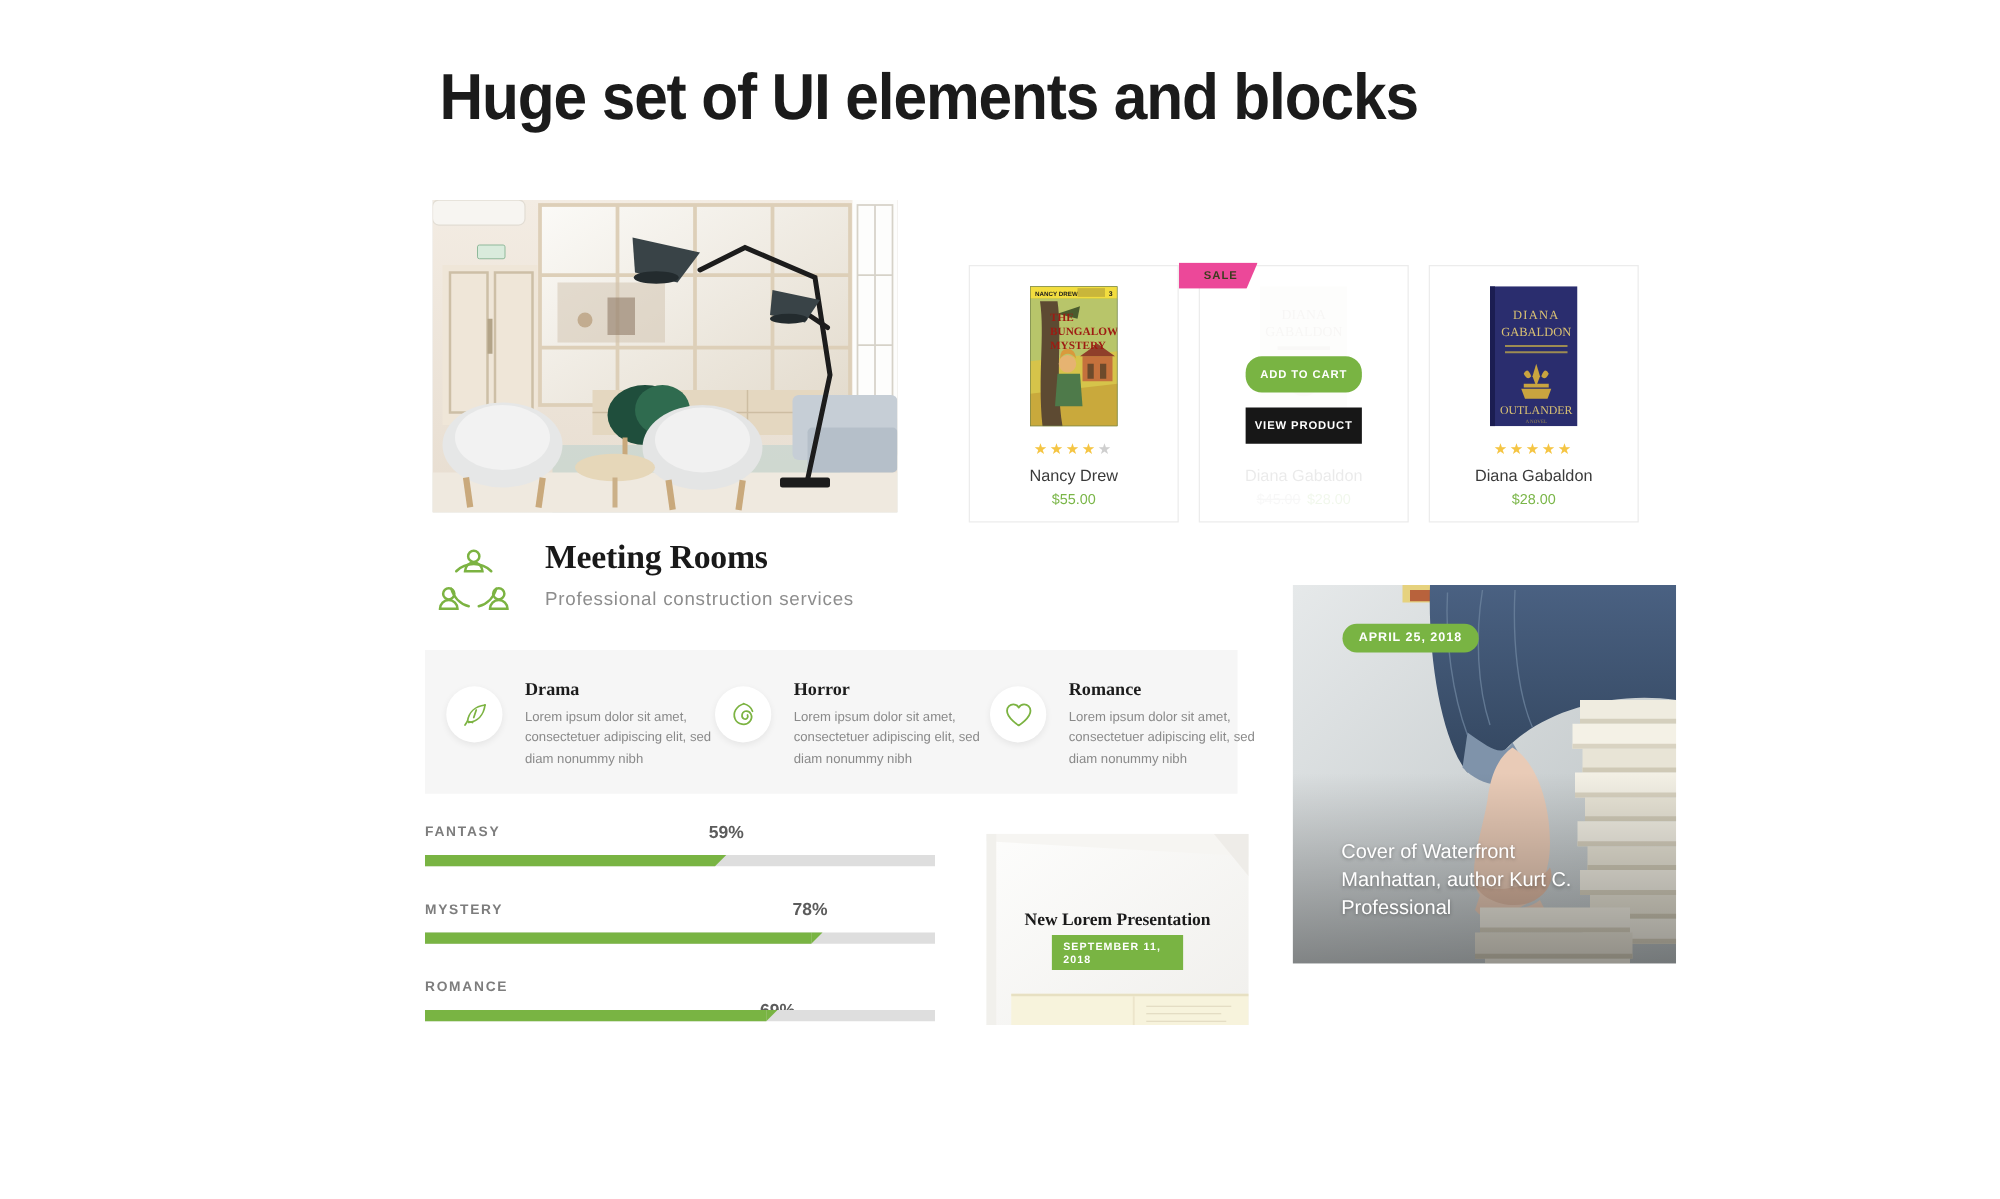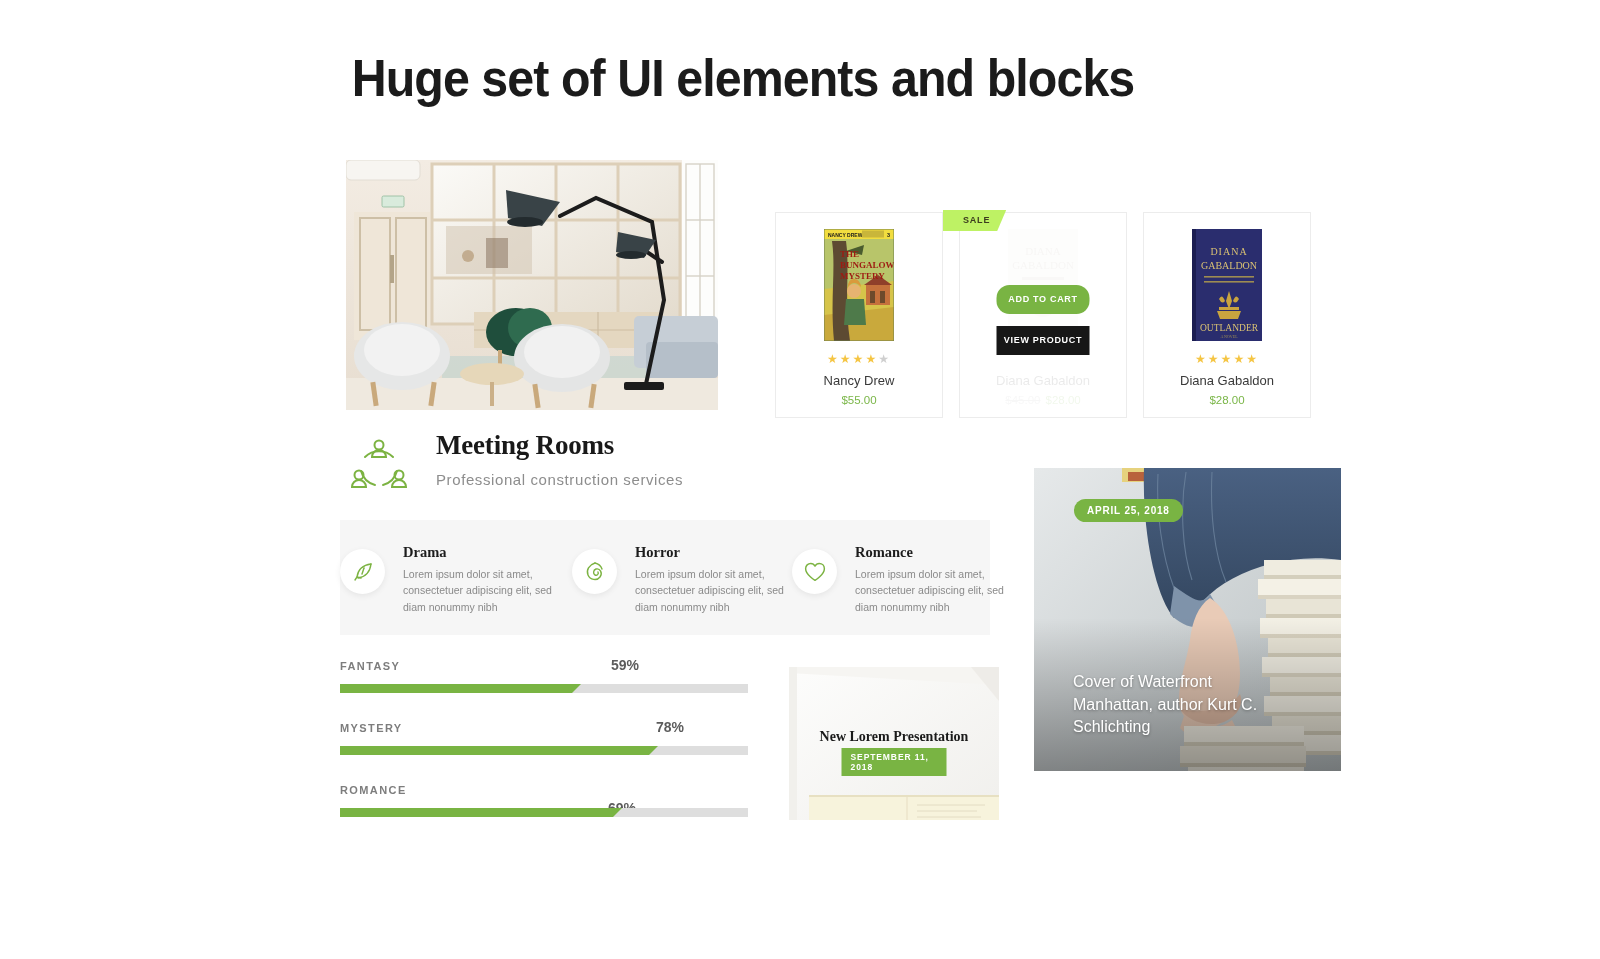--- a/index.html
+++ b/index.html
@@ -55,21 +55,21 @@
   .pprice { position: absolute; top: 181px; left: 0; width: 100%; font-size: 11.5px; color: #7ab648; }
   .pprice .old { text-decoration: line-through; color: #b8b8b8; margin-right: 5px; }
 
   
   .pcard.c2 .pcover, .pcard.c2 .pname, .pcard.c2 .pprice { opacity: 0.10; }
   .pcard.c2 .pname { color: #3a3a3a; }
 
   .sale-badge {
     position: absolute; left: -17px; top: -3px;
     height: 21px; padding: 0 16px 0 20px;
-    background: #bef264; color: #3d3d1f;
+    background: #ec4899; color: #3d3d1f;
     font-size: 9px; font-weight: bold; letter-spacing: 0.8px;
     line-height: 21px;
     clip-path: polygon(0 0, 100% 0, calc(100% - 9px) 100%, 0 100%);
     z-index: 5;
   }
   .btn-cart, .btn-view {
     position: absolute; left: 50%; transform: translateX(-50%);
     width: 93px; height: 29px; line-height: 29px;
     font-size: 9px; font-weight: bold; letter-spacing: 0.7px;
     color: #fff; text-align: center; cursor: pointer; z-index: 4;
@@ -90,21 +90,21 @@
     position: absolute; left: 88px; top: 41px;
     font-size: 15px; color: #8d8d8d; letter-spacing: 0.6px;
   }
 
   
   .features {
     position: absolute; left: 340px; top: 520px;
     width: 650px; height: 115px; background: #f6f6f6;
   }
   .feat { position: absolute; top: 24px; width: 210px; height: 70px; }
-  .feat.f1 { left: 0; }
+  .feat.f1 { left: 17px; }
   .feat.f2 { left: 232px; }
   .feat.f3 { left: 452px; }
   .feat-ico {
     position: absolute; left: 0; top: 5px;
     width: 45px; height: 45px; border-radius: 50%;
     background: #fff; box-shadow: 0 2px 6px rgba(0,0,0,0.07);
   }
   .feat-ico svg { position: absolute; left: 50%; top: 50%; transform: translate(-50%,-50%); }
   .feat-title {
     position: absolute; left: 63px; top: 0;
@@ -415,29 +415,29 @@
         </svg>
       </div>
       <div class="feat-title">Romance</div>
       <div class="feat-text">Lorem ipsum dolor sit amet, consectetuer adipiscing elit, sed diam nonummy nibh</div>
     </div>
   </div>
 
   <div class="bars">
     <div class="bar-row b1">
       <div class="bar-label">FANTASY</div>
-      <div class="bar-pct" id="pct0" style="left: 241px; margin-left: 44px;">59%</div>
+      <div class="bar-pct" id="pct0" style="left: 241px;">59%</div>
       <div class="bar-track">
         <div class="bar-fill" id="fill0" style="width: 232px; background: rgb(121, 180, 67);"></div>
         <div class="bar-tip" id="tip0" style="left: 232px; border-top-color: rgb(121, 180, 67);"></div>
       </div>
     </div>
     <div class="bar-row b2">
       <div class="bar-label">MYSTERY</div>
-      <div class="bar-pct" id="pct1" style="left: 330px; text-align: center;">78%</div>
+      <div class="bar-pct" id="pct1" style="left: 308px; text-align: center;">78%</div>
       <div class="bar-track">
         <div class="bar-fill" id="fill1" style="width: 309px; background: rgb(121, 180, 67);"></div>
         <div class="bar-tip" id="tip1" style="left: 309px; border-top-color: rgb(121, 180, 67);"></div>
       </div>
     </div>
     <div class="bar-row b3">
       <div class="bar-label">ROMANCE</div>
       <div class="bar-pct" id="pct2" style="left: 282px; margin-top: 19px;">69%</div>
       <div class="bar-track">
         <div class="bar-fill" id="fill2" style="width: 273px; background: rgb(121, 180, 67);"></div>
@@ -531,16 +531,16 @@
         <rect x="150" y="258" width="120" height="20" fill="#f2efe4"></rect>
           <rect x="150" y="274" width="120" height="4" fill="#d7d1bf"></rect>
         <rect x="146" y="278" width="126" height="21" fill="#e9e5d8"></rect>
           <rect x="146" y="295" width="126" height="4" fill="#d0cab8"></rect>
         <rect x="154" y="299" width="116" height="4" fill="#f2efe4"></rect>
       </g>
 
       <rect x="0" y="150" width="307" height="153" fill="url(#shade)"></rect>
     </svg>
     <div class="blog-date">APRIL 25, 2018</div>
-    <div class="blog-caption">Cover of Waterfront Manhattan, author Kurt C. Schlichting</div>
+    <div class="blog-caption">Cover of Waterfront Manhattan, author Kurt C. Professional</div>
   </div>
 
 </div>
 
 </body></html>

